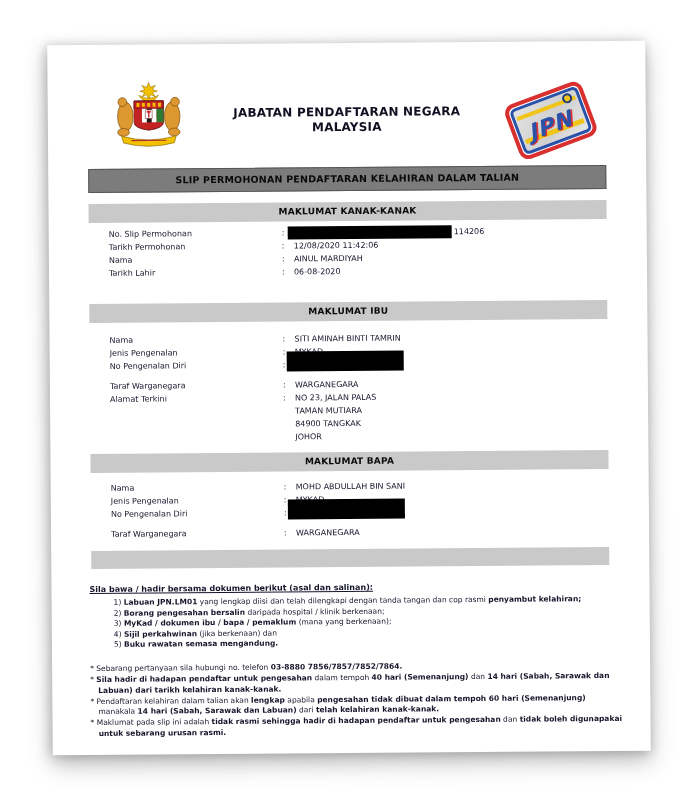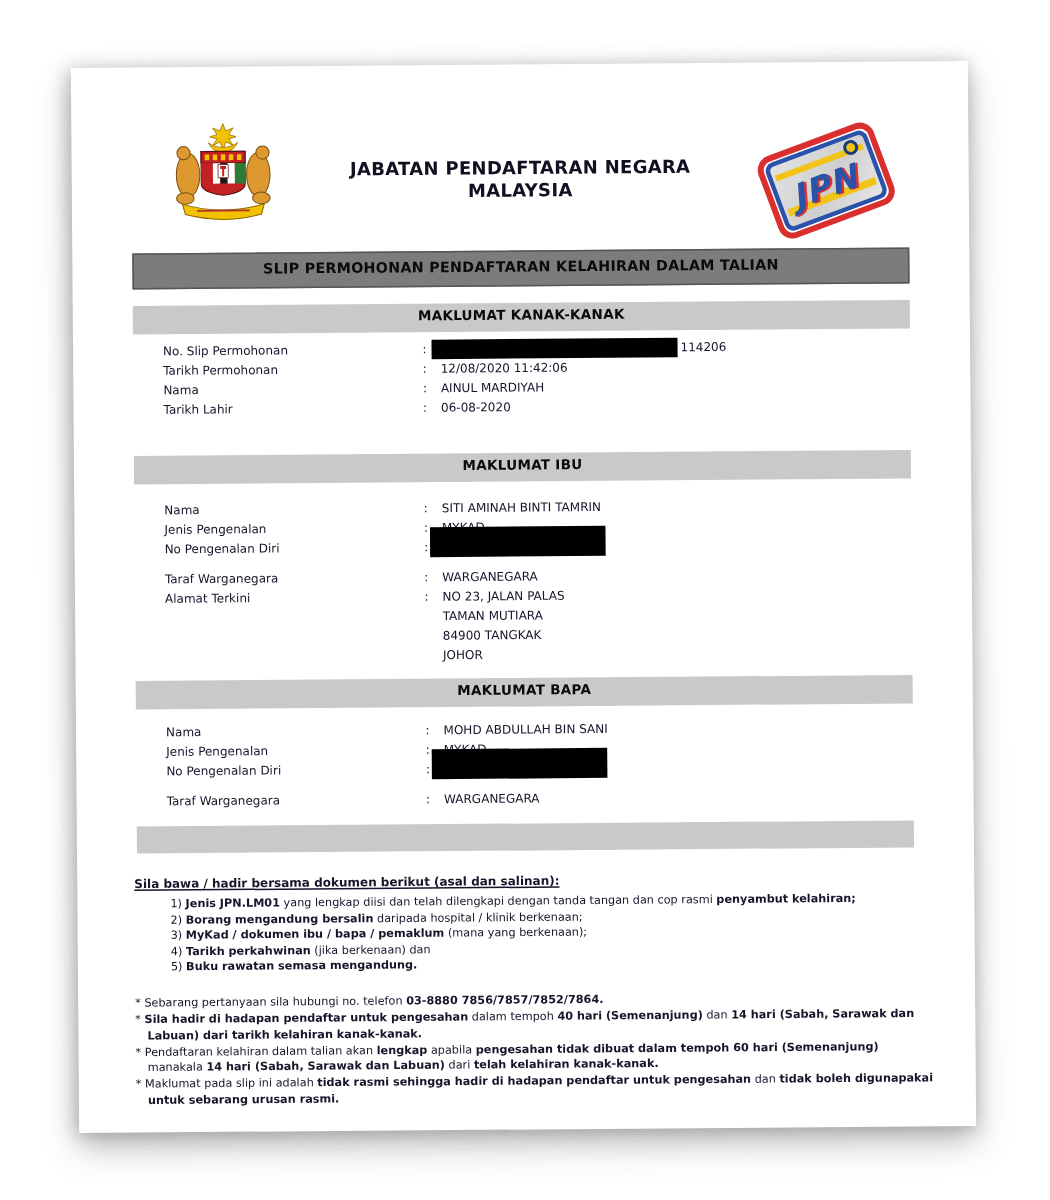--- a/index.html
+++ b/index.html
@@ -213,24 +213,24 @@
           <span class="fcolon">:</span>
           <span class="fvalue">WARGANEGARA</span>
         </div>
       </div>
 
     <div class="bar-light" id="bar-empty"></div>
 
     <div class="docs">
       <div class="docs-heading">Sila bawa / hadir bersama dokumen berikut (asal dan salinan):</div>
       <div id="doc-items">
-          <div class="doc-item">1) <b>Jenis JPN.LM01</b> yang lengkap diisi dan telah dilengkapi dengan tanda tangan dan cop rasmi <b>penyambut kelahiran;</b></div>
-          <div class="doc-item">2) <b>Borang mengandung bersalin</b> daripada hospital / klinik berkenaan;</div>
+          <div class="doc-item">1) <b>Labuan JPN.LM01</b> yang lengkap diisi dan telah dilengkapi dengan tanda tangan dan cop rasmi <b>penyambut kelahiran;</b></div>
+          <div class="doc-item">2) <b>Borang pengesahan bersalin</b> daripada hospital / klinik berkenaan;</div>
           <div class="doc-item">3) <b>MyKad / dokumen ibu / bapa / pemaklum</b> (mana yang berkenaan);</div>
-          <div class="doc-item">4) <b>Tarikh perkahwinan</b> (jika berkenaan) dan</div>
+          <div class="doc-item">4) <b>Sijil perkahwinan</b> (jika berkenaan) dan</div>
           <div class="doc-item">5) <b>Buku rawatan semasa mengandung.</b></div>
         </div>
     </div>
 
     <div class="notes" id="notes">
         <div class="note">* Sebarang pertanyaan sila hubungi no. telefon <b>03-8880 7856/7857/7852/7864.</b></div>
         <div class="note">* <b>Sila hadir di hadapan pendaftar untuk pengesahan</b> dalam tempoh <b>40 hari (Semenanjung)</b> dan <b>14 hari (Sabah, Sarawak dan Labuan) dari tarikh kelahiran kanak-kanak.</b></div>
         <div class="note">* Pendaftaran kelahiran dalam talian akan <b>lengkap</b> apabila <b>pengesahan tidak dibuat dalam tempoh 60 hari (Semenanjung)</b> manakala <b>14 hari (Sabah, Sarawak dan Labuan)</b> dari <b>telah kelahiran kanak-kanak.</b></div>
         <div class="note">* Maklumat pada slip ini adalah <b>tidak rasmi sehingga hadir di hadapan pendaftar untuk pengesahan</b> dan <b>tidak boleh digunapakai untuk sebarang urusan rasmi.</b></div>
       </div>

